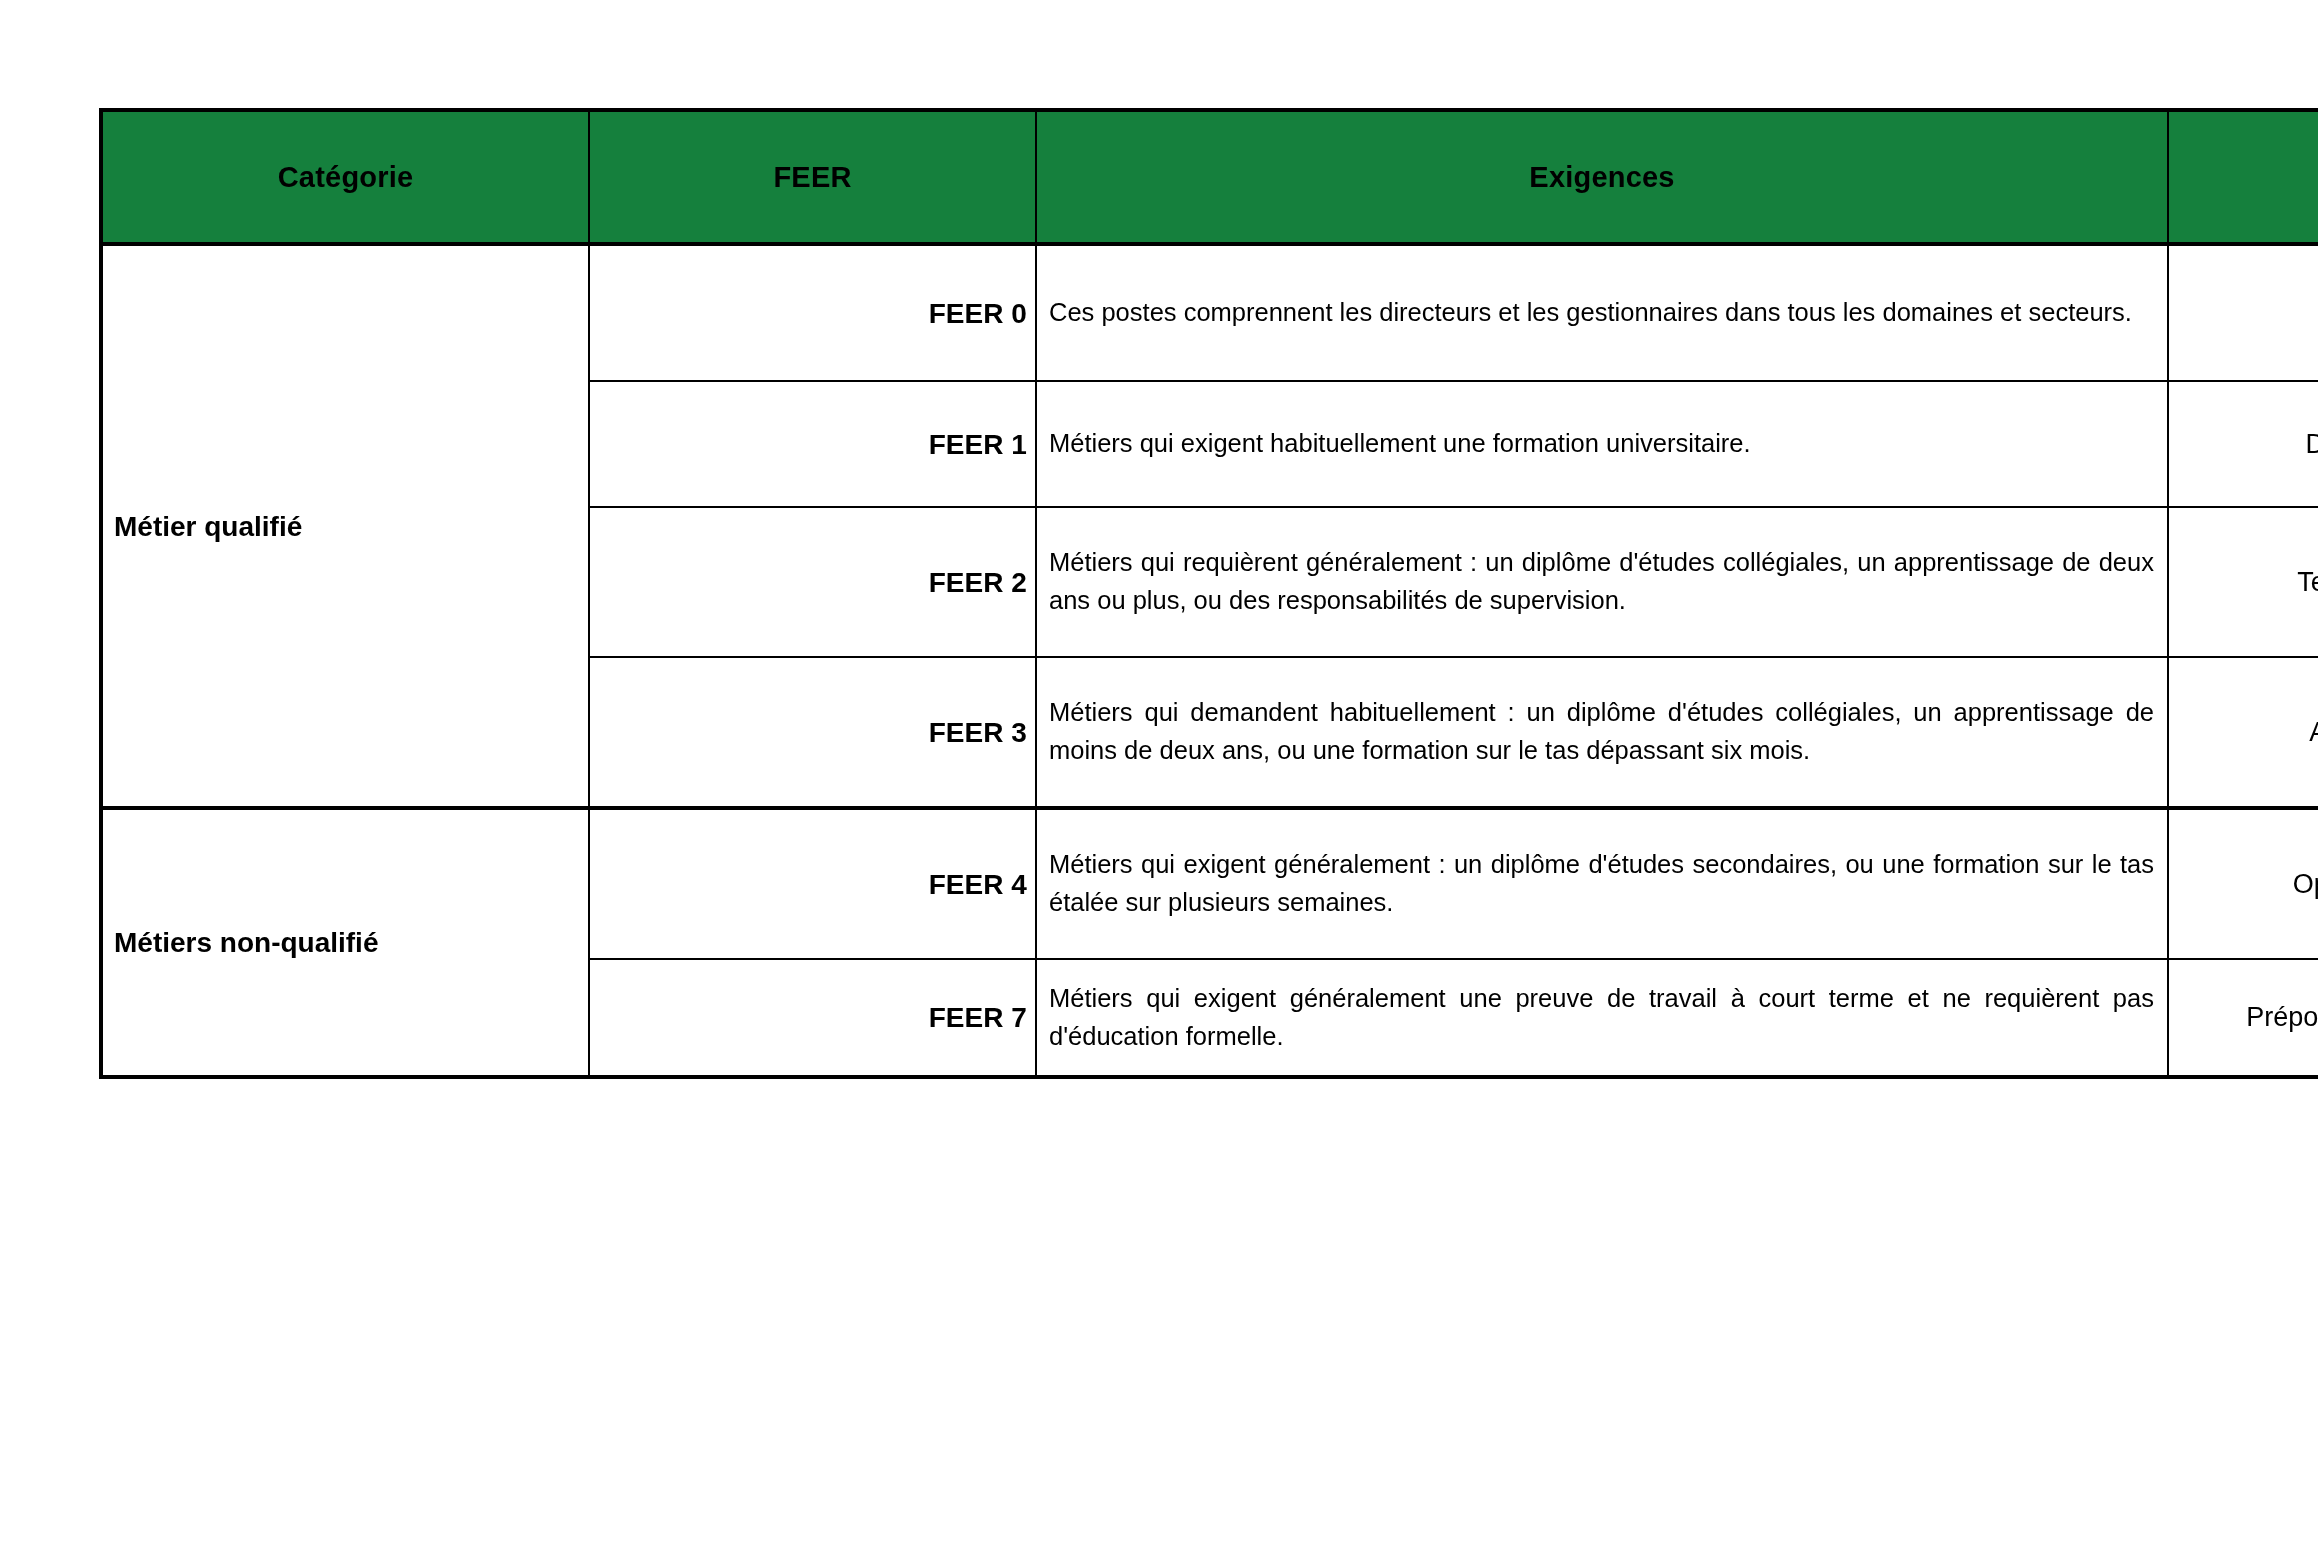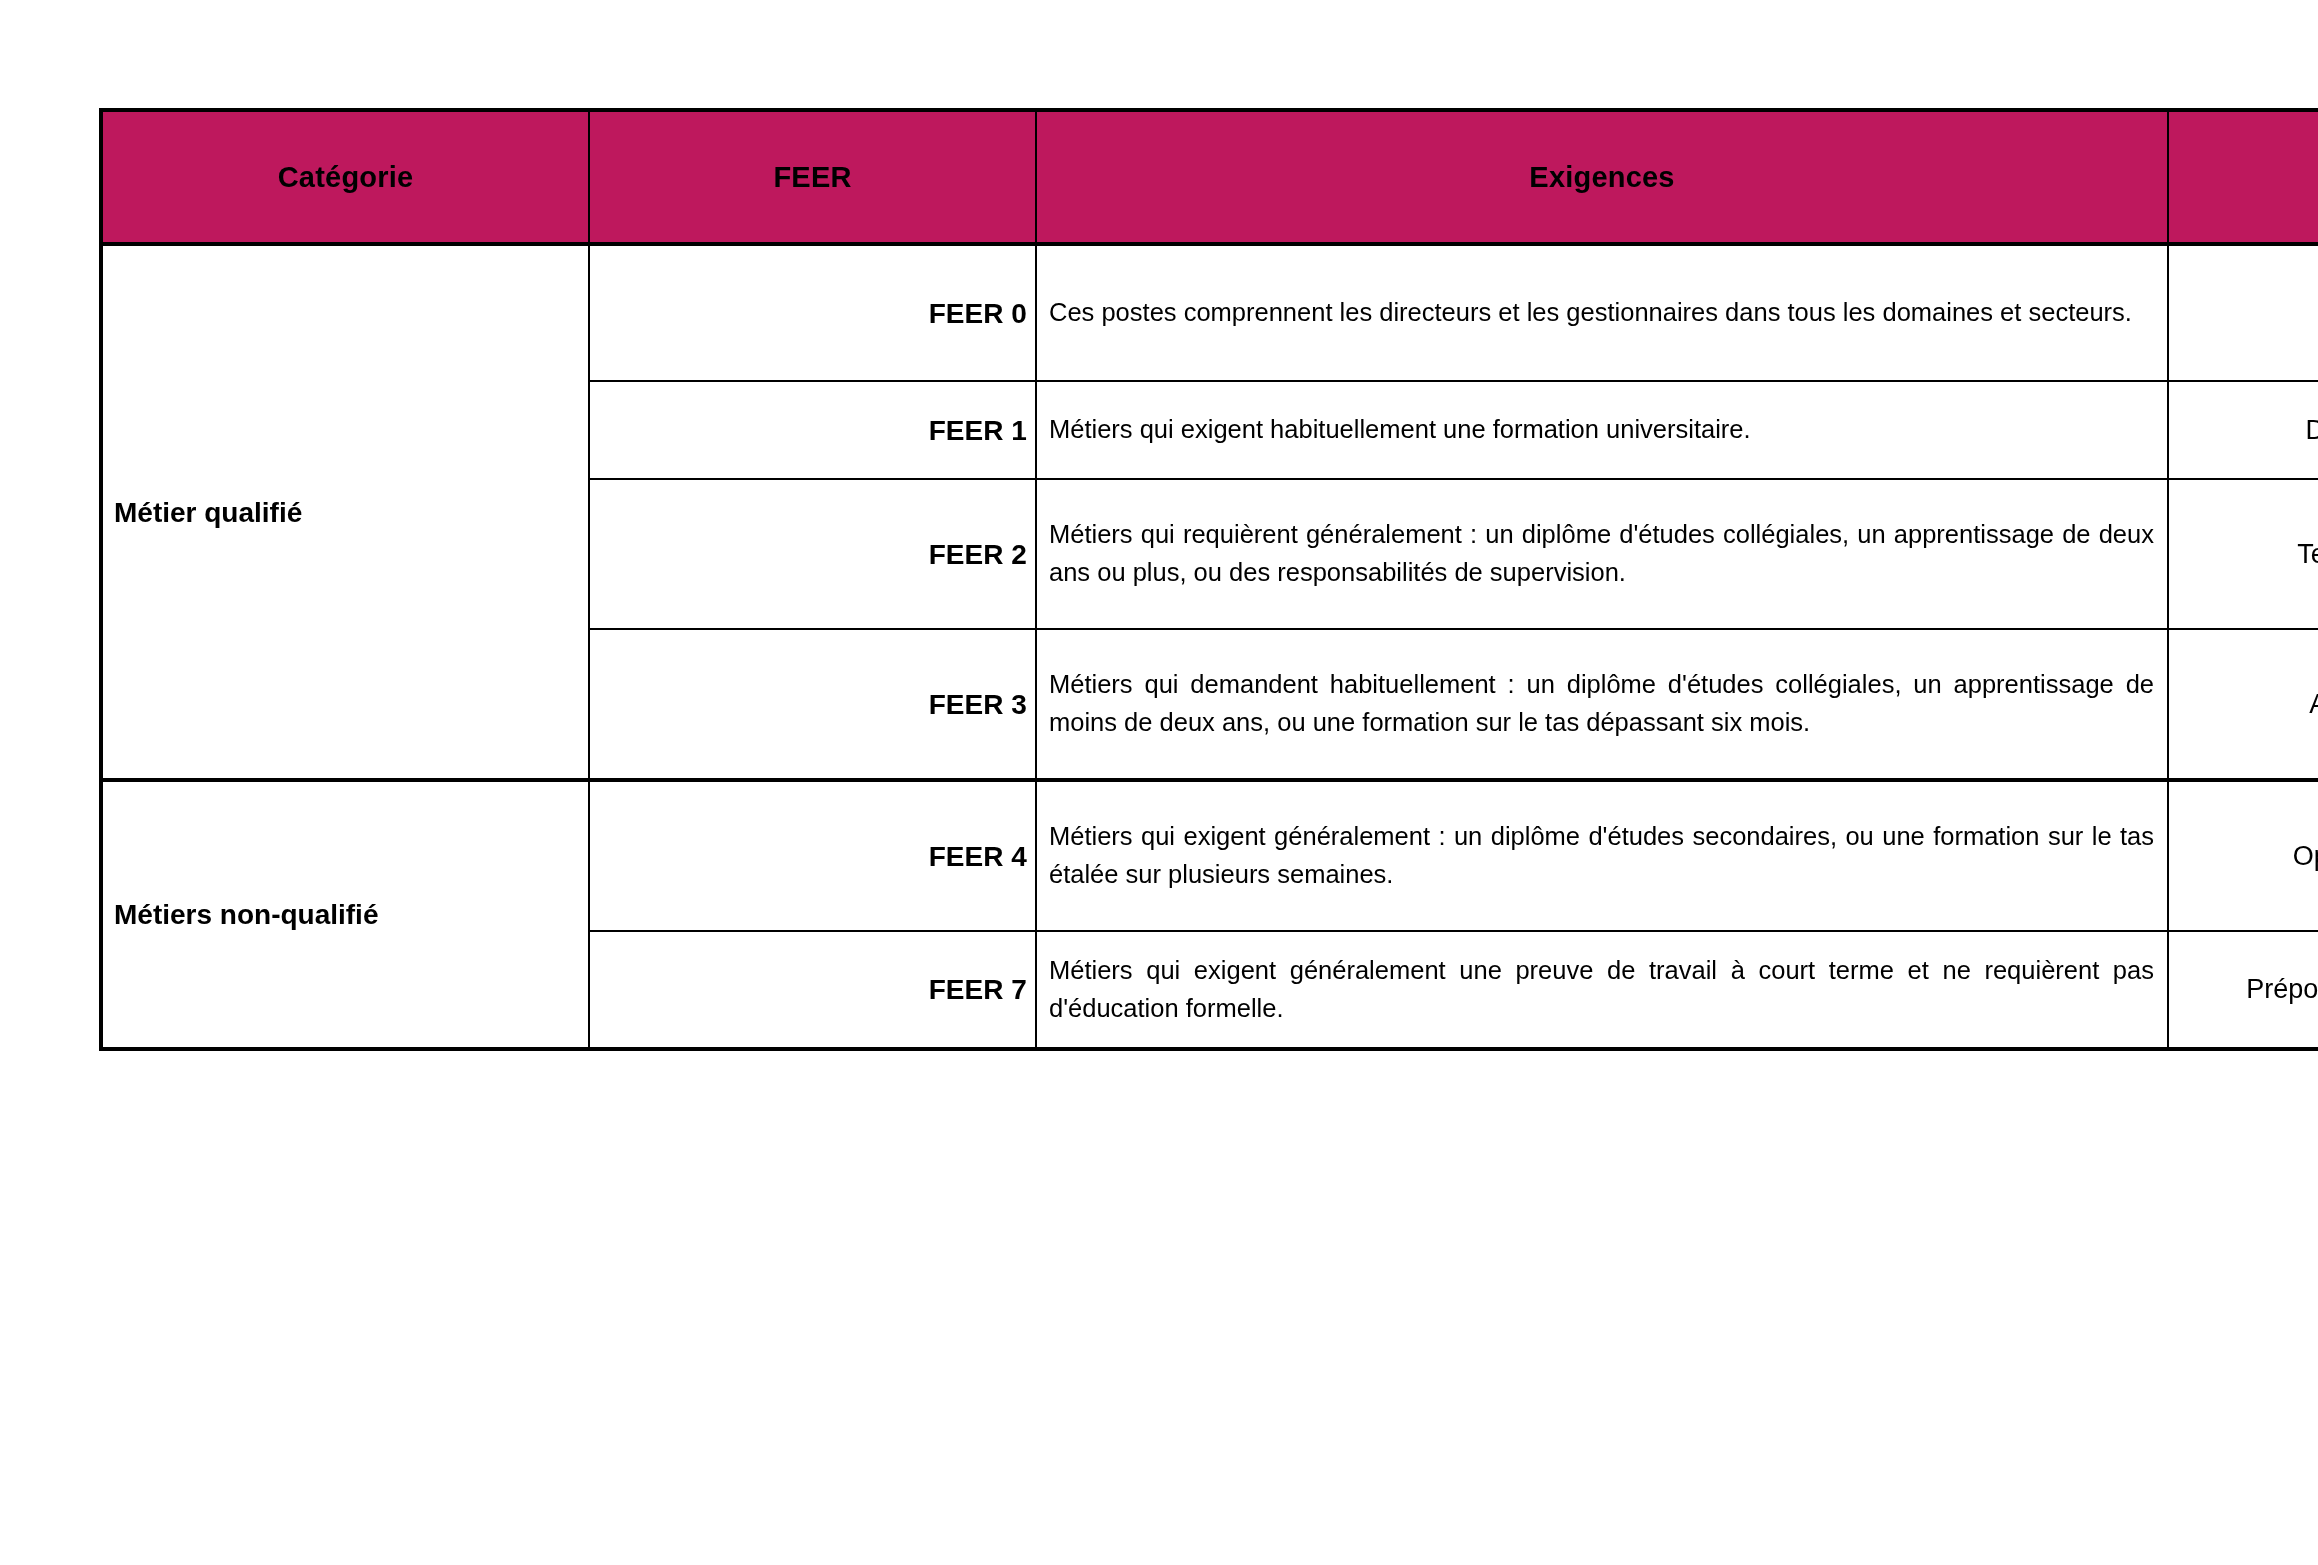--- a/index.html
+++ b/index.html
@@ -38,21 +38,21 @@
     background: #ffffff;
   }
 
   
   col.c-categorie { width: 488px; }
   col.c-feer      { width: 447px; }
   col.c-exigences { width: 1132px; }
   col.c-exemples  { width: 519px; }
 
   thead th {
-    background: #be185d;
+    background: #15803d;
     border-right: 2.3px solid #000000;
     border-bottom: 4.2px solid #000000;
     font-size: 29px;
     font-weight: bold;
     color: #000000;
     text-align: center;
     vertical-align: middle;
     height: 134px;
     padding: 0 9.3px;
     box-sizing: border-box;
@@ -105,21 +105,21 @@
     text-align: center;
     font-size: 27px;
     font-weight: normal;
     vertical-align: middle;
     padding: 7.4px 8.3px;
     line-height: 1.42;
   }
 
   
   tr.r-feer0 td { height: 137px; }
-  tr.r-feer1 td { height: 98px; }
+  tr.r-feer1 td { height: 126px; }
   tr.r-feer2 td { height: 150px; }
   tr.r-feer3 td { height: 151px; }
   tr.r-feer4 td { height: 151px; }
   tr.r-feer5 td { height: 118px; }
 </style>
 </head>
 <body>
 
 <div class="page">
   <div class="table-wrap">

